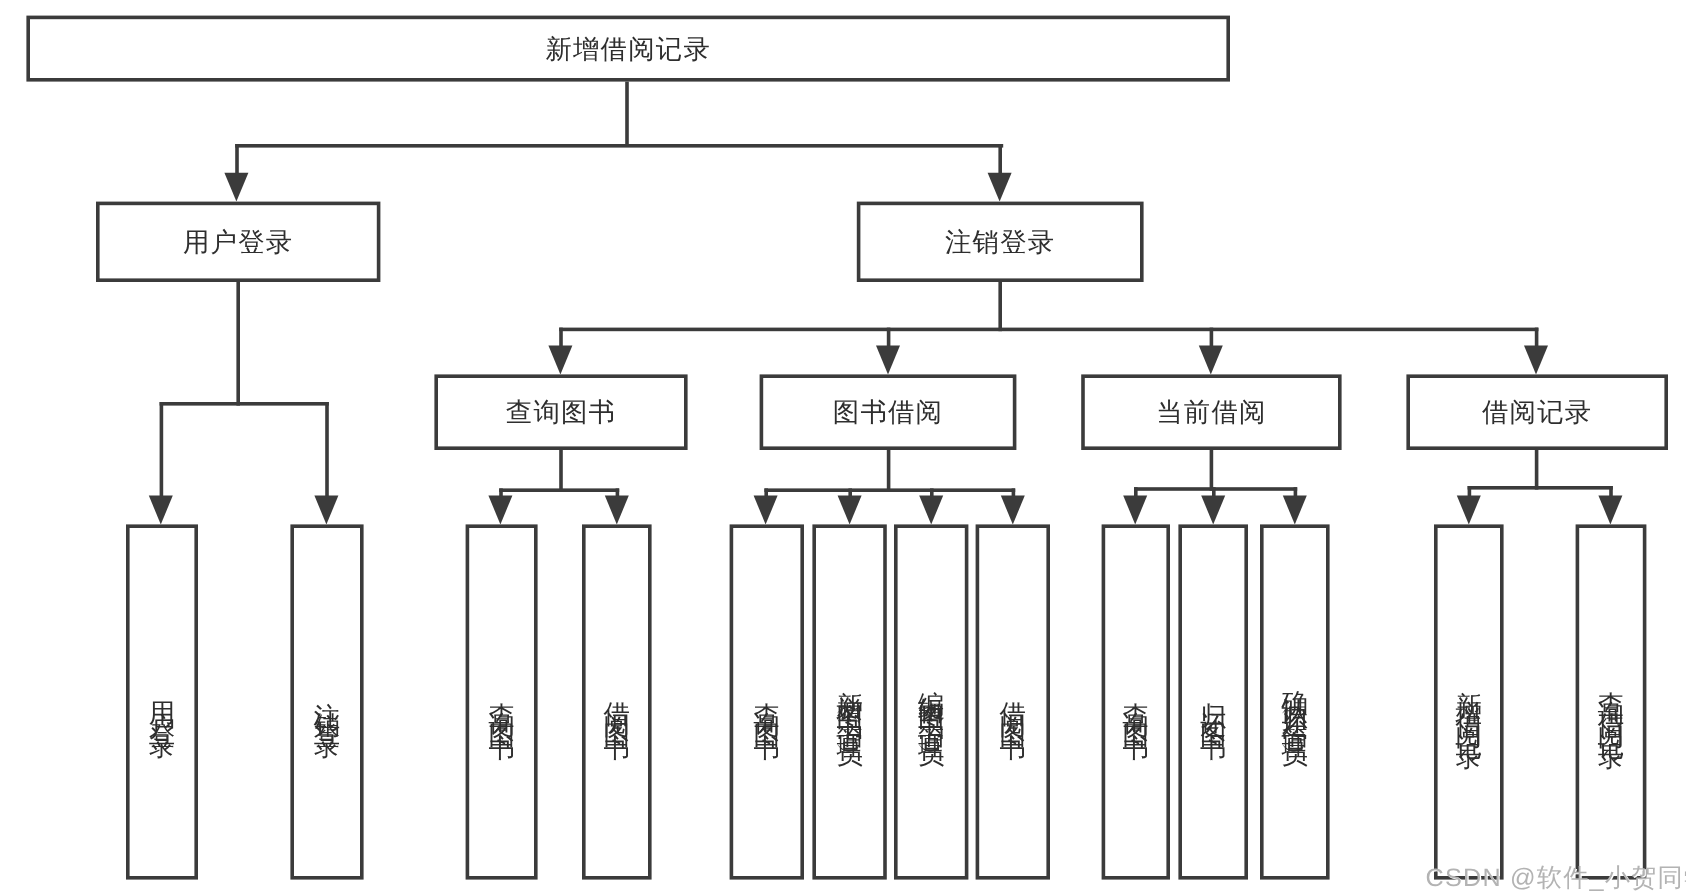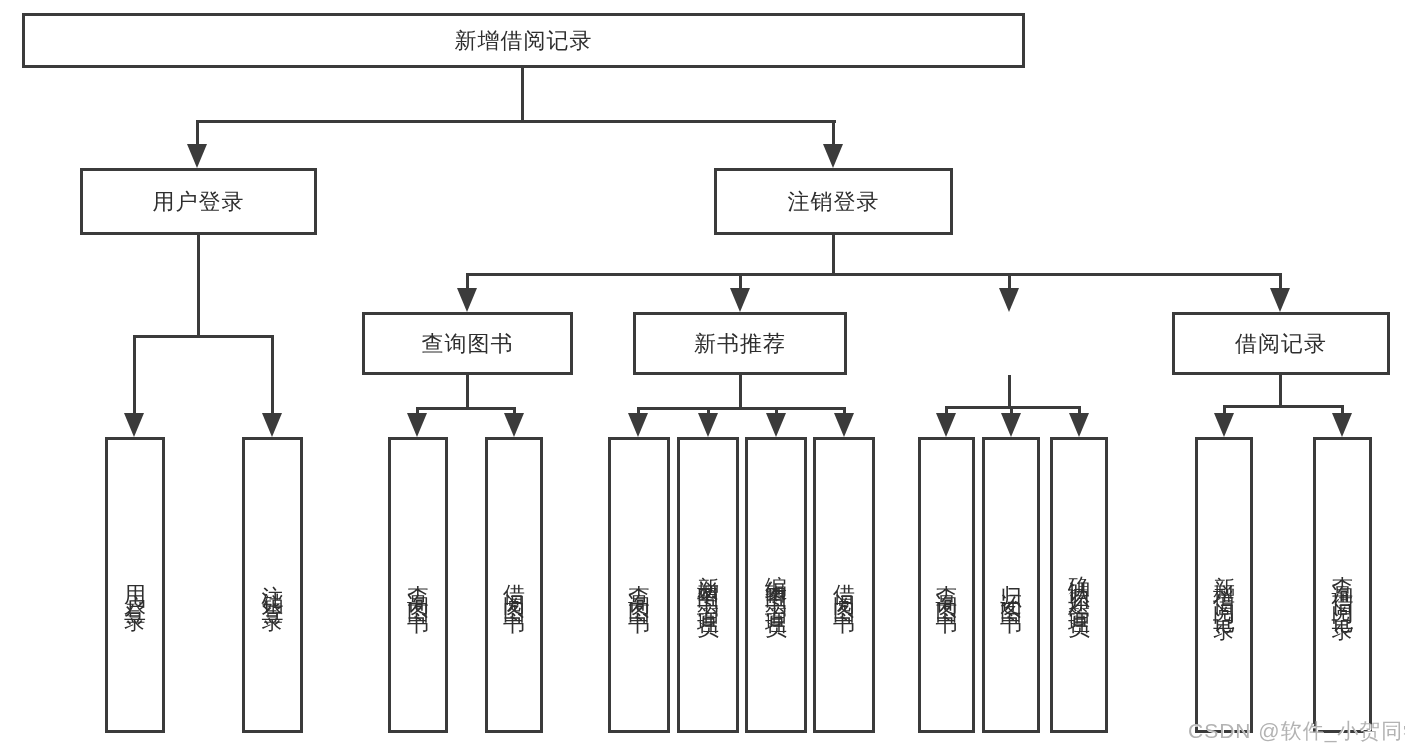--- a/index.html
+++ b/index.html
@@ -103,21 +103,22 @@
   <div class="vline" style="left:466px; top:273px; height:25px;"></div>
   <div class="arrowhead" style="left:457px; top:288px;"></div>
   <div class="vline" style="left:739px; top:273px; height:25px;"></div>
   <div class="arrowhead" style="left:730px; top:288px;"></div>
   <div class="vline" style="left:1008px; top:273px; height:25px;"></div>
   <div class="arrowhead" style="left:999px; top:288px;"></div>
   <div class="vline" style="left:1279px; top:273px; height:25px;"></div>
   <div class="arrowhead" style="left:1270px; top:288px;"></div>
 
   <div class="box" style="left:362px; top:312px; width:211px; height:63px;">查询图书</div>
-  <div class="box" style="left:633px; top:312px; width:214px; height:63px;">新书推荐</div>
+  <div class="box" style="left:633px; top:312px; width:214px; height:63px;">图书借阅</div>
+  <div class="box" style="left:901px; top:312px; width:217px; height:63px;">当前借阅</div>
   <div class="box" style="left:1172px; top:312px; width:218px; height:63px;">借阅记录</div>
 
   <div class="vline" style="left:466px; top:375px; height:35px;"></div>
   <div class="hline" style="left:416px; top:407px; width:100px;"></div>
   <div class="vline" style="left:416px; top:407px; height:15px;"></div>
   <div class="arrowhead" style="left:407px; top:413px;"></div>
   <div class="vline" style="left:513px; top:407px; height:15px;"></div>
   <div class="arrowhead" style="left:504px; top:413px;"></div>
 
   <div class="vline" style="left:739px; top:375px; height:35px;"></div>

